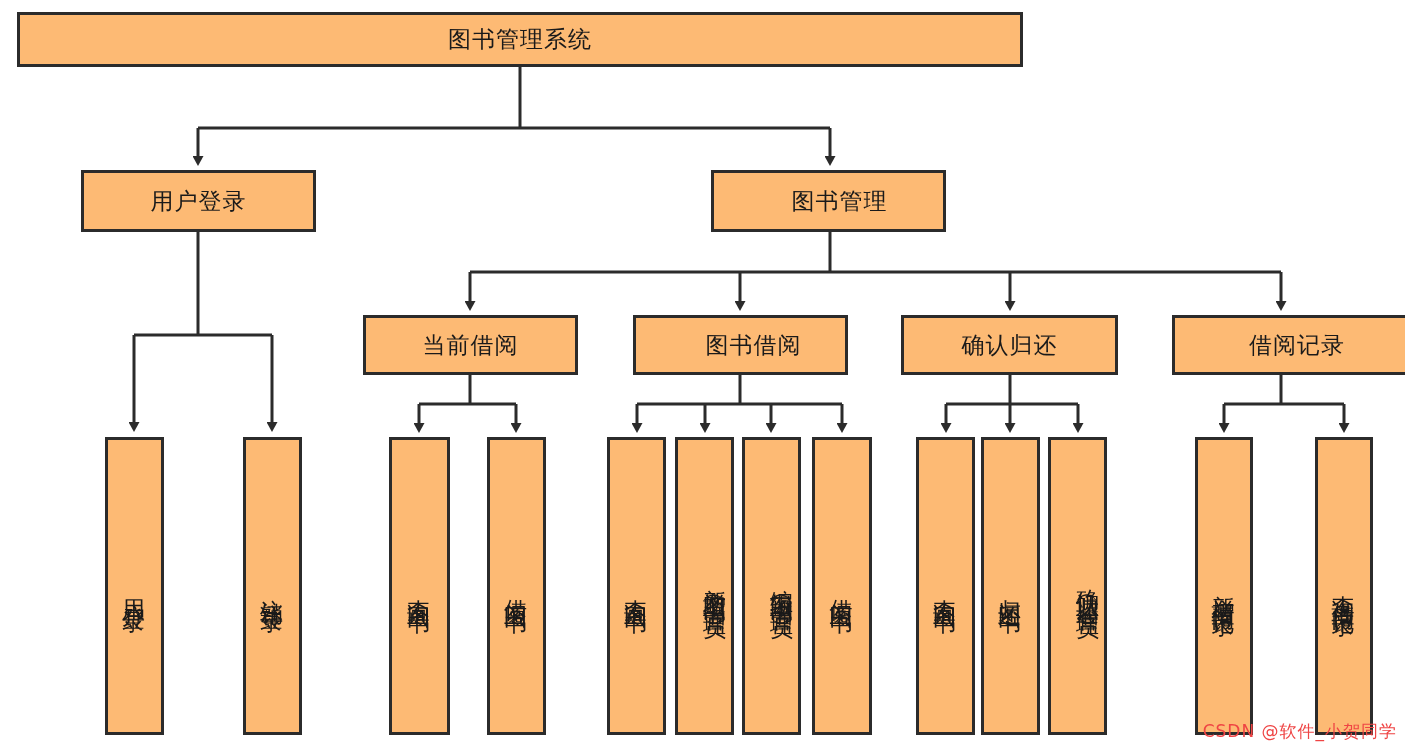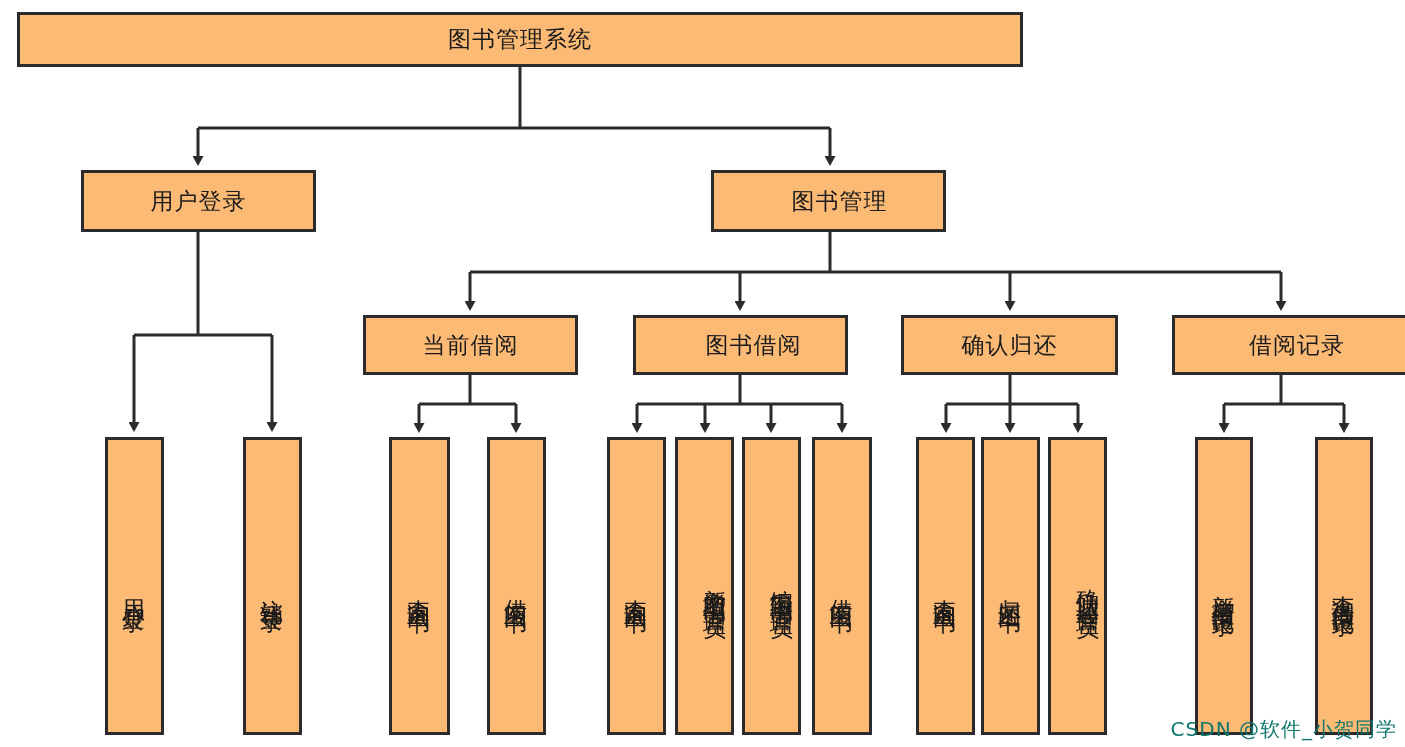--- a/index.html
+++ b/index.html
@@ -5,21 +5,21 @@
   html,body{margin:0;padding:0;background:#ffffff;}
   body{width:1405px;height:747px;overflow:hidden;font-family:"DejaVu Sans","Liberation Sans",sans-serif;}
   #canvas{position:relative;width:1405px;height:747px;background:#ffffff;}
   svg#edges{position:absolute;left:0;top:0;width:1405px;height:747px;}
   .node{position:absolute;box-sizing:border-box;background:#fdba74;border:3px solid #2b2b2b;
         display:flex;align-items:center;justify-content:center;color:#1a1a1a;}
   .node.h{font-size:23px;letter-spacing:1px;}
   .node.v{writing-mode:vertical-rl;text-orientation:upright;font-size:23px;letter-spacing:4px;
           padding-top:6px;align-items:flex-start;justify-content:center;}
   .node.v.mid{align-items:center;}
-  .watermark{position:absolute;right:8px;bottom:4px;font-size:20px;color:#0f766e;
+  .watermark{position:absolute;right:8px;bottom:4px;font-size:17px;color:#ef4444;
              letter-spacing:1px;white-space:nowrap;}
 </style>
 </head>
 <body>
 
 <div id="canvas">
 
   <svg id="edges" viewBox="0 0 1405 747">
     <defs>
       <marker id="arrow" markerWidth="11" markerHeight="11" refX="2" refY="5.5" orient="auto" markerUnits="userSpaceOnUse">

